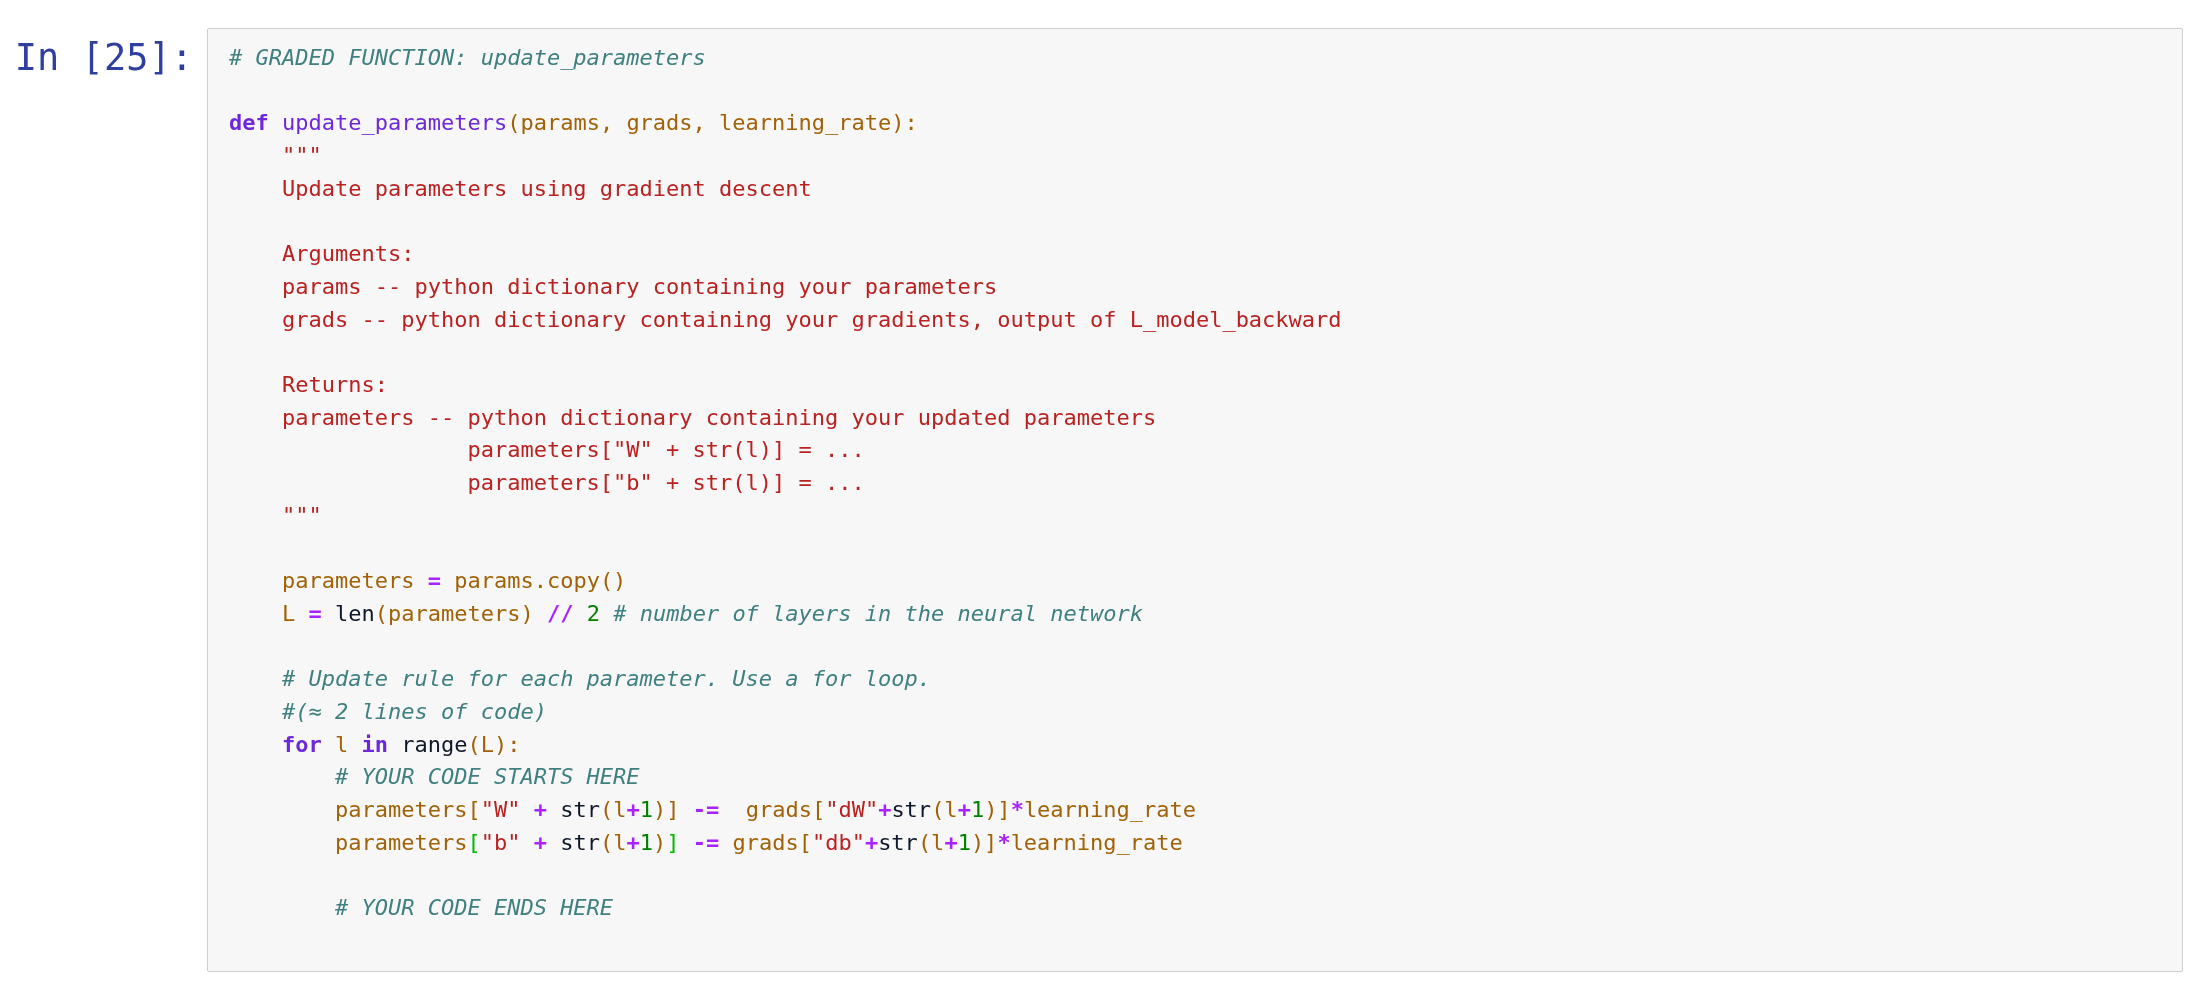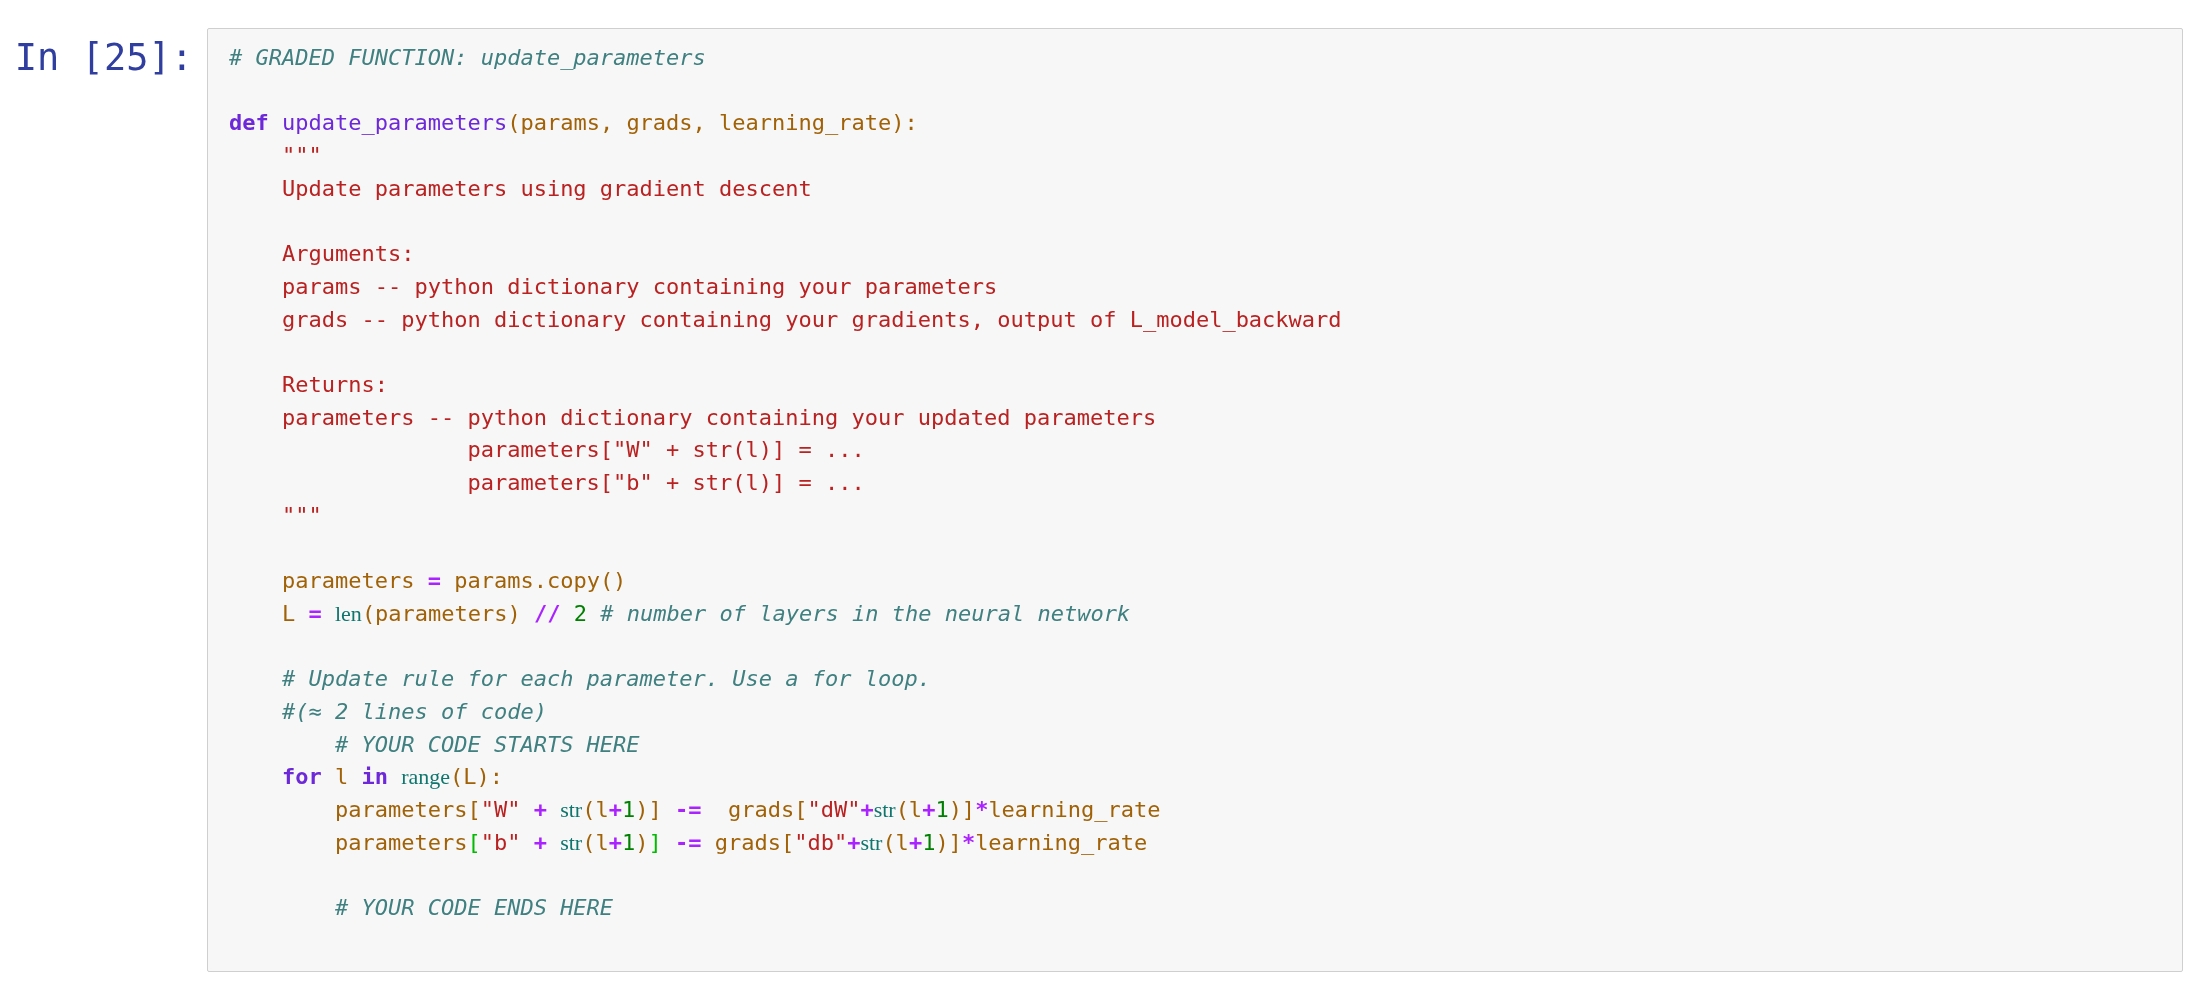--- a/index.html
+++ b/index.html
@@ -47,21 +47,21 @@
     margin-left: 13px;
   }
   .code-line {
     white-space: pre;
     min-height: 32.7px;
   }
   
   .tok-c  { color: #408080; font-style: italic; }   
   .tok-k  { color: #6d28d9; font-weight: bold; }    
   .tok-f  { color: #6d28d9; }                       
-  .tok-b  { color: #0f766e; font-family: Liberation Serif, serif; }                       
+  .tok-b  { color: #0f172a; }                       
   .tok-s  { color: #BA2121; }                       
   .tok-d  { color: #BA2121; }                       
   .tok-o  { color: #AA22FF; font-weight: bold; }    
   .tok-n  { color: #008000; }                       
   .tok-t  { color: #a16207; }                       
   .tok-mb { color: #00BB00; }                       
 </style>
 </head>
 <body>
 
@@ -85,22 +85,22 @@
         <div class="code-line"><span class="tok-d">    parameters -- python dictionary containing your updated parameters</span></div>
         <div class="code-line"><span class="tok-d">                  parameters["W" + str(l)] = ...</span></div>
         <div class="code-line"><span class="tok-d">                  parameters["b" + str(l)] = ...</span></div>
         <div class="code-line"><span class="tok-d">    """</span></div>
         <div class="code-line">&nbsp;</div>
         <div class="code-line"><span class="tok-t">    parameters </span><span class="tok-o">=</span><span class="tok-t"> params.copy()</span></div>
         <div class="code-line"><span class="tok-t">    L </span><span class="tok-o">=</span><span class="tok-t"> </span><span class="tok-b">len</span><span class="tok-t">(parameters) </span><span class="tok-o">//</span><span class="tok-t"> </span><span class="tok-n">2</span><span class="tok-t"> </span><span class="tok-c"># number of layers in the neural network</span></div>
         <div class="code-line">&nbsp;</div>
         <div class="code-line"><span class="tok-c">    # Update rule for each parameter. Use a for loop.</span></div>
         <div class="code-line"><span class="tok-c">    #(≈ 2 lines of code)</span></div>
+        <div class="code-line"><span class="tok-t">    </span><span class="tok-k">for</span><span class="tok-t"> l </span><span class="tok-k">in</span><span class="tok-t"> </span><span class="tok-b">range</span><span class="tok-t">(L):</span></div>
         <div class="code-line"><span class="tok-c">        # YOUR CODE STARTS HERE</span></div>
-        <div class="code-line"><span class="tok-t">    </span><span class="tok-k">for</span><span class="tok-t"> l </span><span class="tok-k">in</span><span class="tok-t"> </span><span class="tok-b">range</span><span class="tok-t">(L):</span></div>
         <div class="code-line"><span class="tok-t">        parameters[</span><span class="tok-s">"W"</span><span class="tok-t"> </span><span class="tok-o">+</span><span class="tok-t"> </span><span class="tok-b">str</span><span class="tok-t">(l</span><span class="tok-o">+</span><span class="tok-n">1</span><span class="tok-t">)] </span><span class="tok-o">-=</span><span class="tok-t">  grads[</span><span class="tok-s">"dW"</span><span class="tok-o">+</span><span class="tok-b">str</span><span class="tok-t">(l</span><span class="tok-o">+</span><span class="tok-n">1</span><span class="tok-t">)]</span><span class="tok-o">*</span><span class="tok-t">learning_rate</span></div>
         <div class="code-line"><span class="tok-t">        parameters</span><span class="tok-mb">[</span><span class="tok-s">"b"</span><span class="tok-t"> </span><span class="tok-o">+</span><span class="tok-t"> </span><span class="tok-b">str</span><span class="tok-t">(l</span><span class="tok-o">+</span><span class="tok-n">1</span><span class="tok-t">)</span><span class="tok-mb">]</span><span class="tok-t"> </span><span class="tok-o">-=</span><span class="tok-t"> grads[</span><span class="tok-s">"db"</span><span class="tok-o">+</span><span class="tok-b">str</span><span class="tok-t">(l</span><span class="tok-o">+</span><span class="tok-n">1</span><span class="tok-t">)]</span><span class="tok-o">*</span><span class="tok-t">learning_rate</span></div>
         <div class="code-line">&nbsp;</div>
         <div class="code-line"><span class="tok-c">        # YOUR CODE ENDS HERE</span></div>
       </div>
   </div>
 
 </div>
 
 </body></html>

